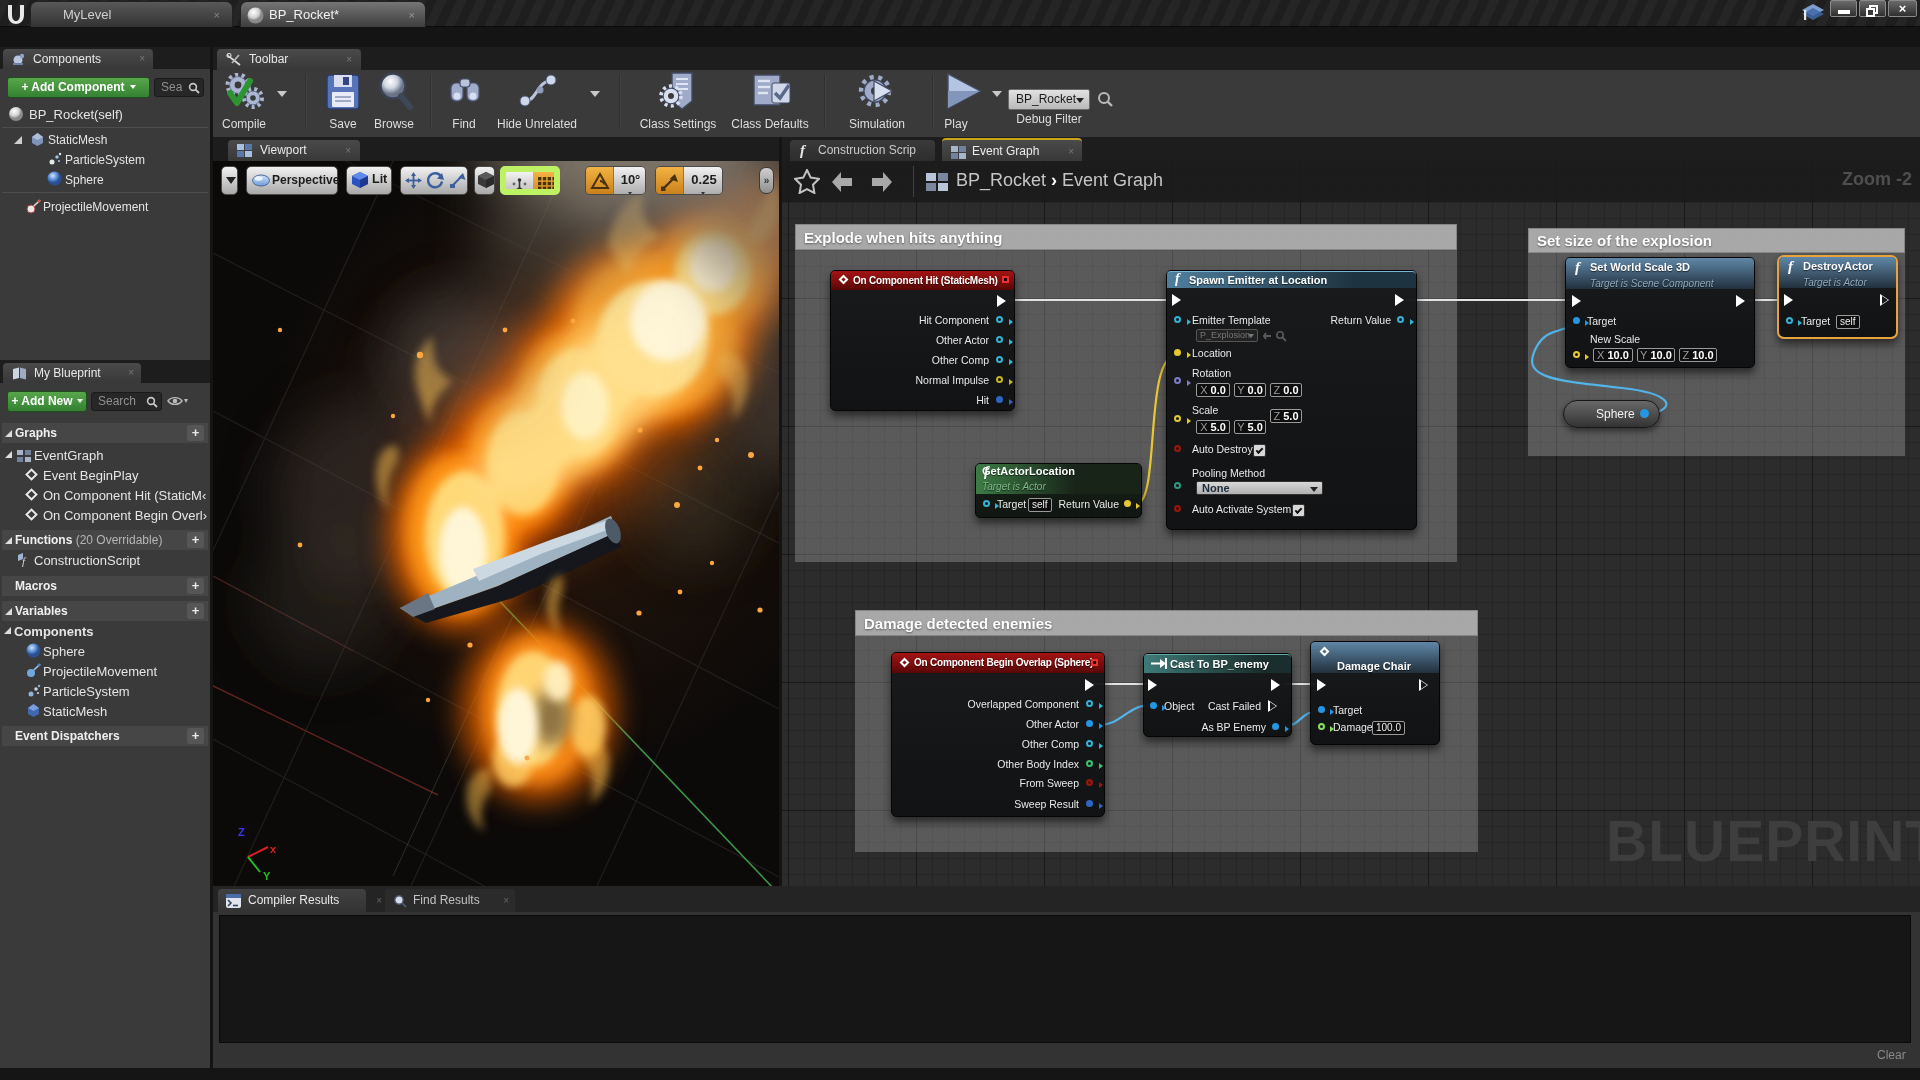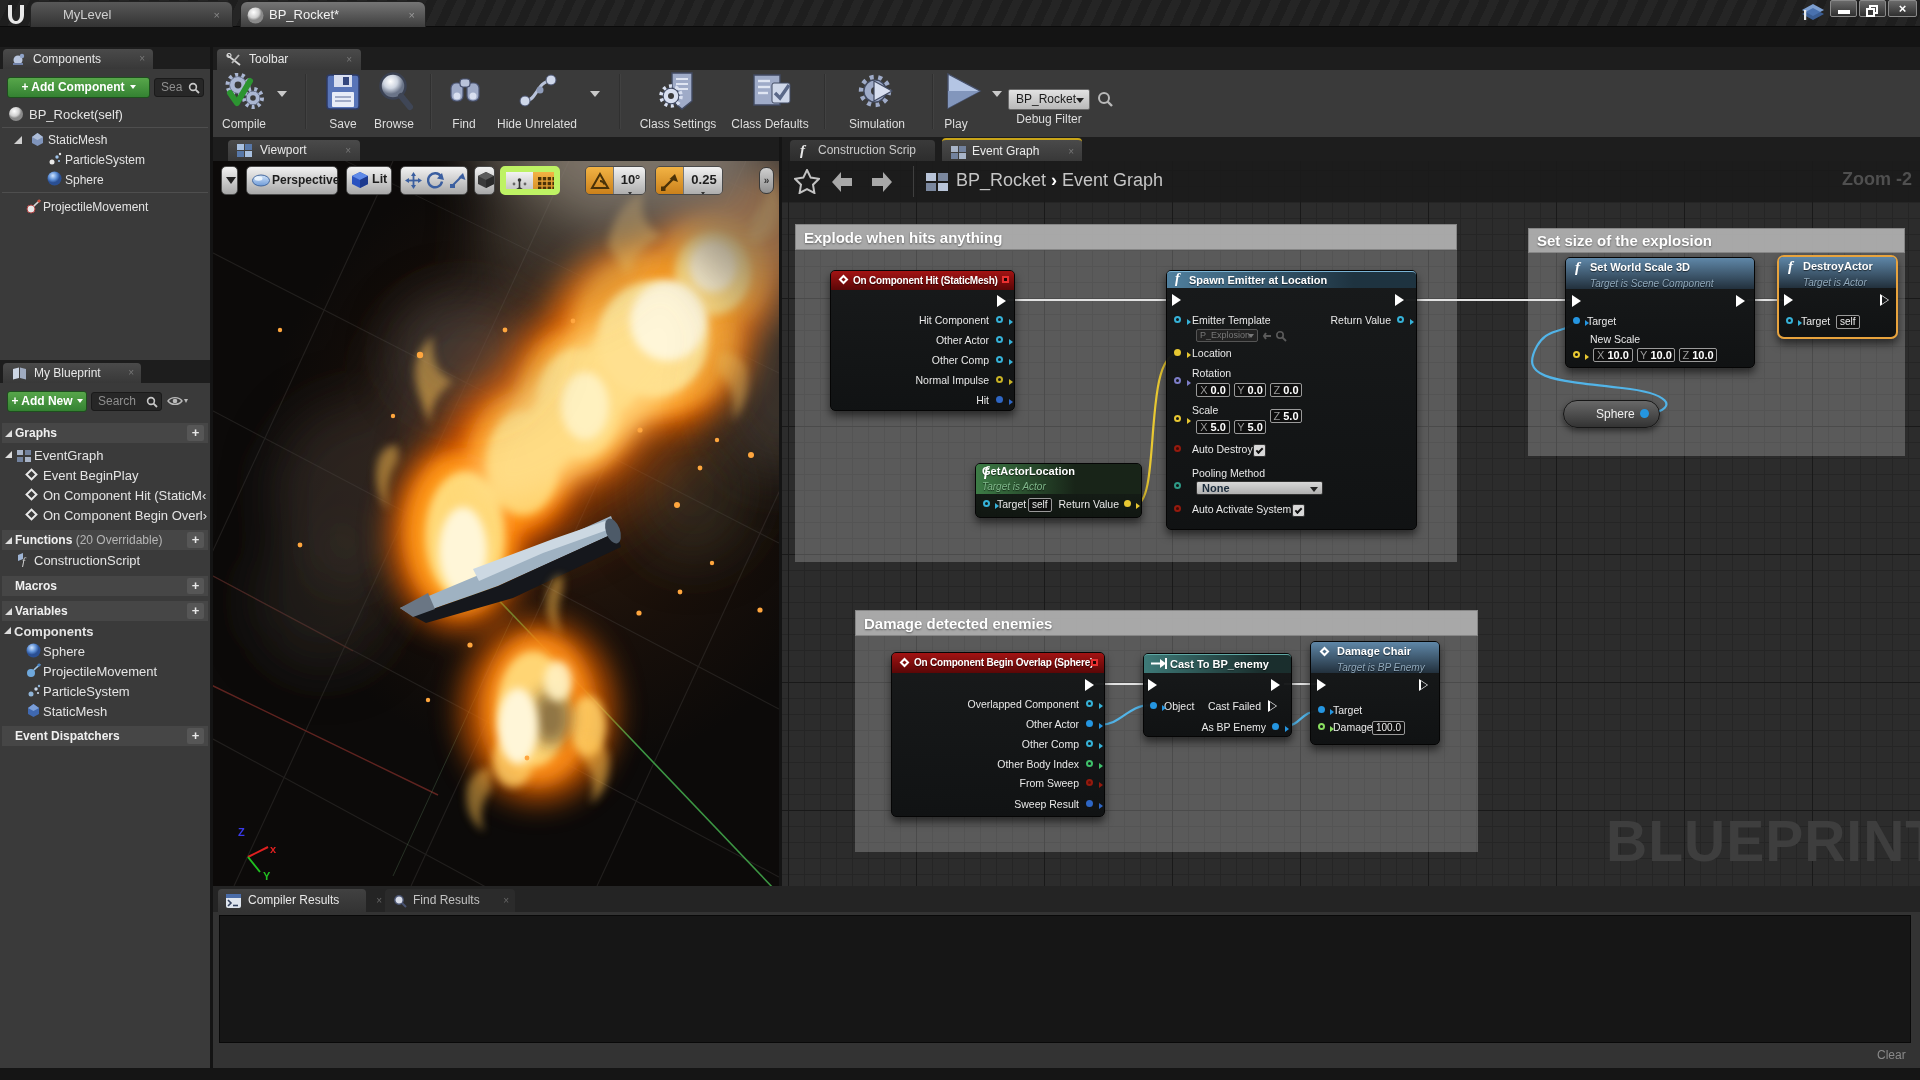--- a/index.html
+++ b/index.html
@@ -814,21 +814,21 @@
           <span class="pchev" style="left:18px;top:51px;border-left-color:#2596e1"></span>
         <div class="prow" style="right:30px;top:46px">Cast Failed</div>
         <span class="pex" style="left:124px;top:46px;border-left-color:#fff"></span>
         <span class="pex" style="left:126px;top:48px;border-width:4px 0 4px 6px;border-left-color:#16181a"></span>
         <div class="prow" style="right:25px;top:67px">As BP Enemy</div>
           <span class="pdot" style="left:128px;top:69px;border-color:#2596e1;background:#2596e1"></span>
           <span class="pchev" style="left:141px;top:72px;border-left-color:#2596e1"></span>
       </div>
 
       <div class="node" style="left:528px;top:480px;width:130px;height:104px">
-        <div class="nhead" style="height:31px;background:linear-gradient(180deg,#5f87a8,#22303c);padding-left:26px;line-height:16px;padding-top:1px">Damage Chair<br><span class="nsub">Target is BP Enemy</span></div>
+        <div class="nhead" style="height:31px;background:linear-gradient(180deg,#5f87a8,#22303c);padding-left:26px;line-height:16px;padding-top:16px">Damage Chair<br><span class="nsub">Target is BP Enemy</span></div>
         <span class="abs" style="left:10px;top:6px;width:7px;height:7px;border:2px solid #fff;transform:rotate(45deg)"></span>
         <span class="pex" style="left:6px;top:37px"></span>
         <span class="pex" style="left:108px;top:37px;border-left-color:#fff"></span>
         <span class="pex" style="left:110px;top:39px;border-width:4px 0 4px 6px;border-left-color:#16181a"></span>
         <div class="prow" style="left:22px;top:62px">Target</div>
           <span class="pdot" style="left:7px;top:64px;border-color:#2596e1;background:#2596e1"></span>
           <span class="pchev" style="left:19px;top:67px;border-left-color:#2596e1"></span>
         <div class="prow" style="left:22px;top:79px">Damage</div>
           <span class="pdot" style="left:7px;top:81px;border-color:#8adf60"></span>
           <span class="pchev" style="left:19px;top:84px;border-left-color:#8adf60"></span>

